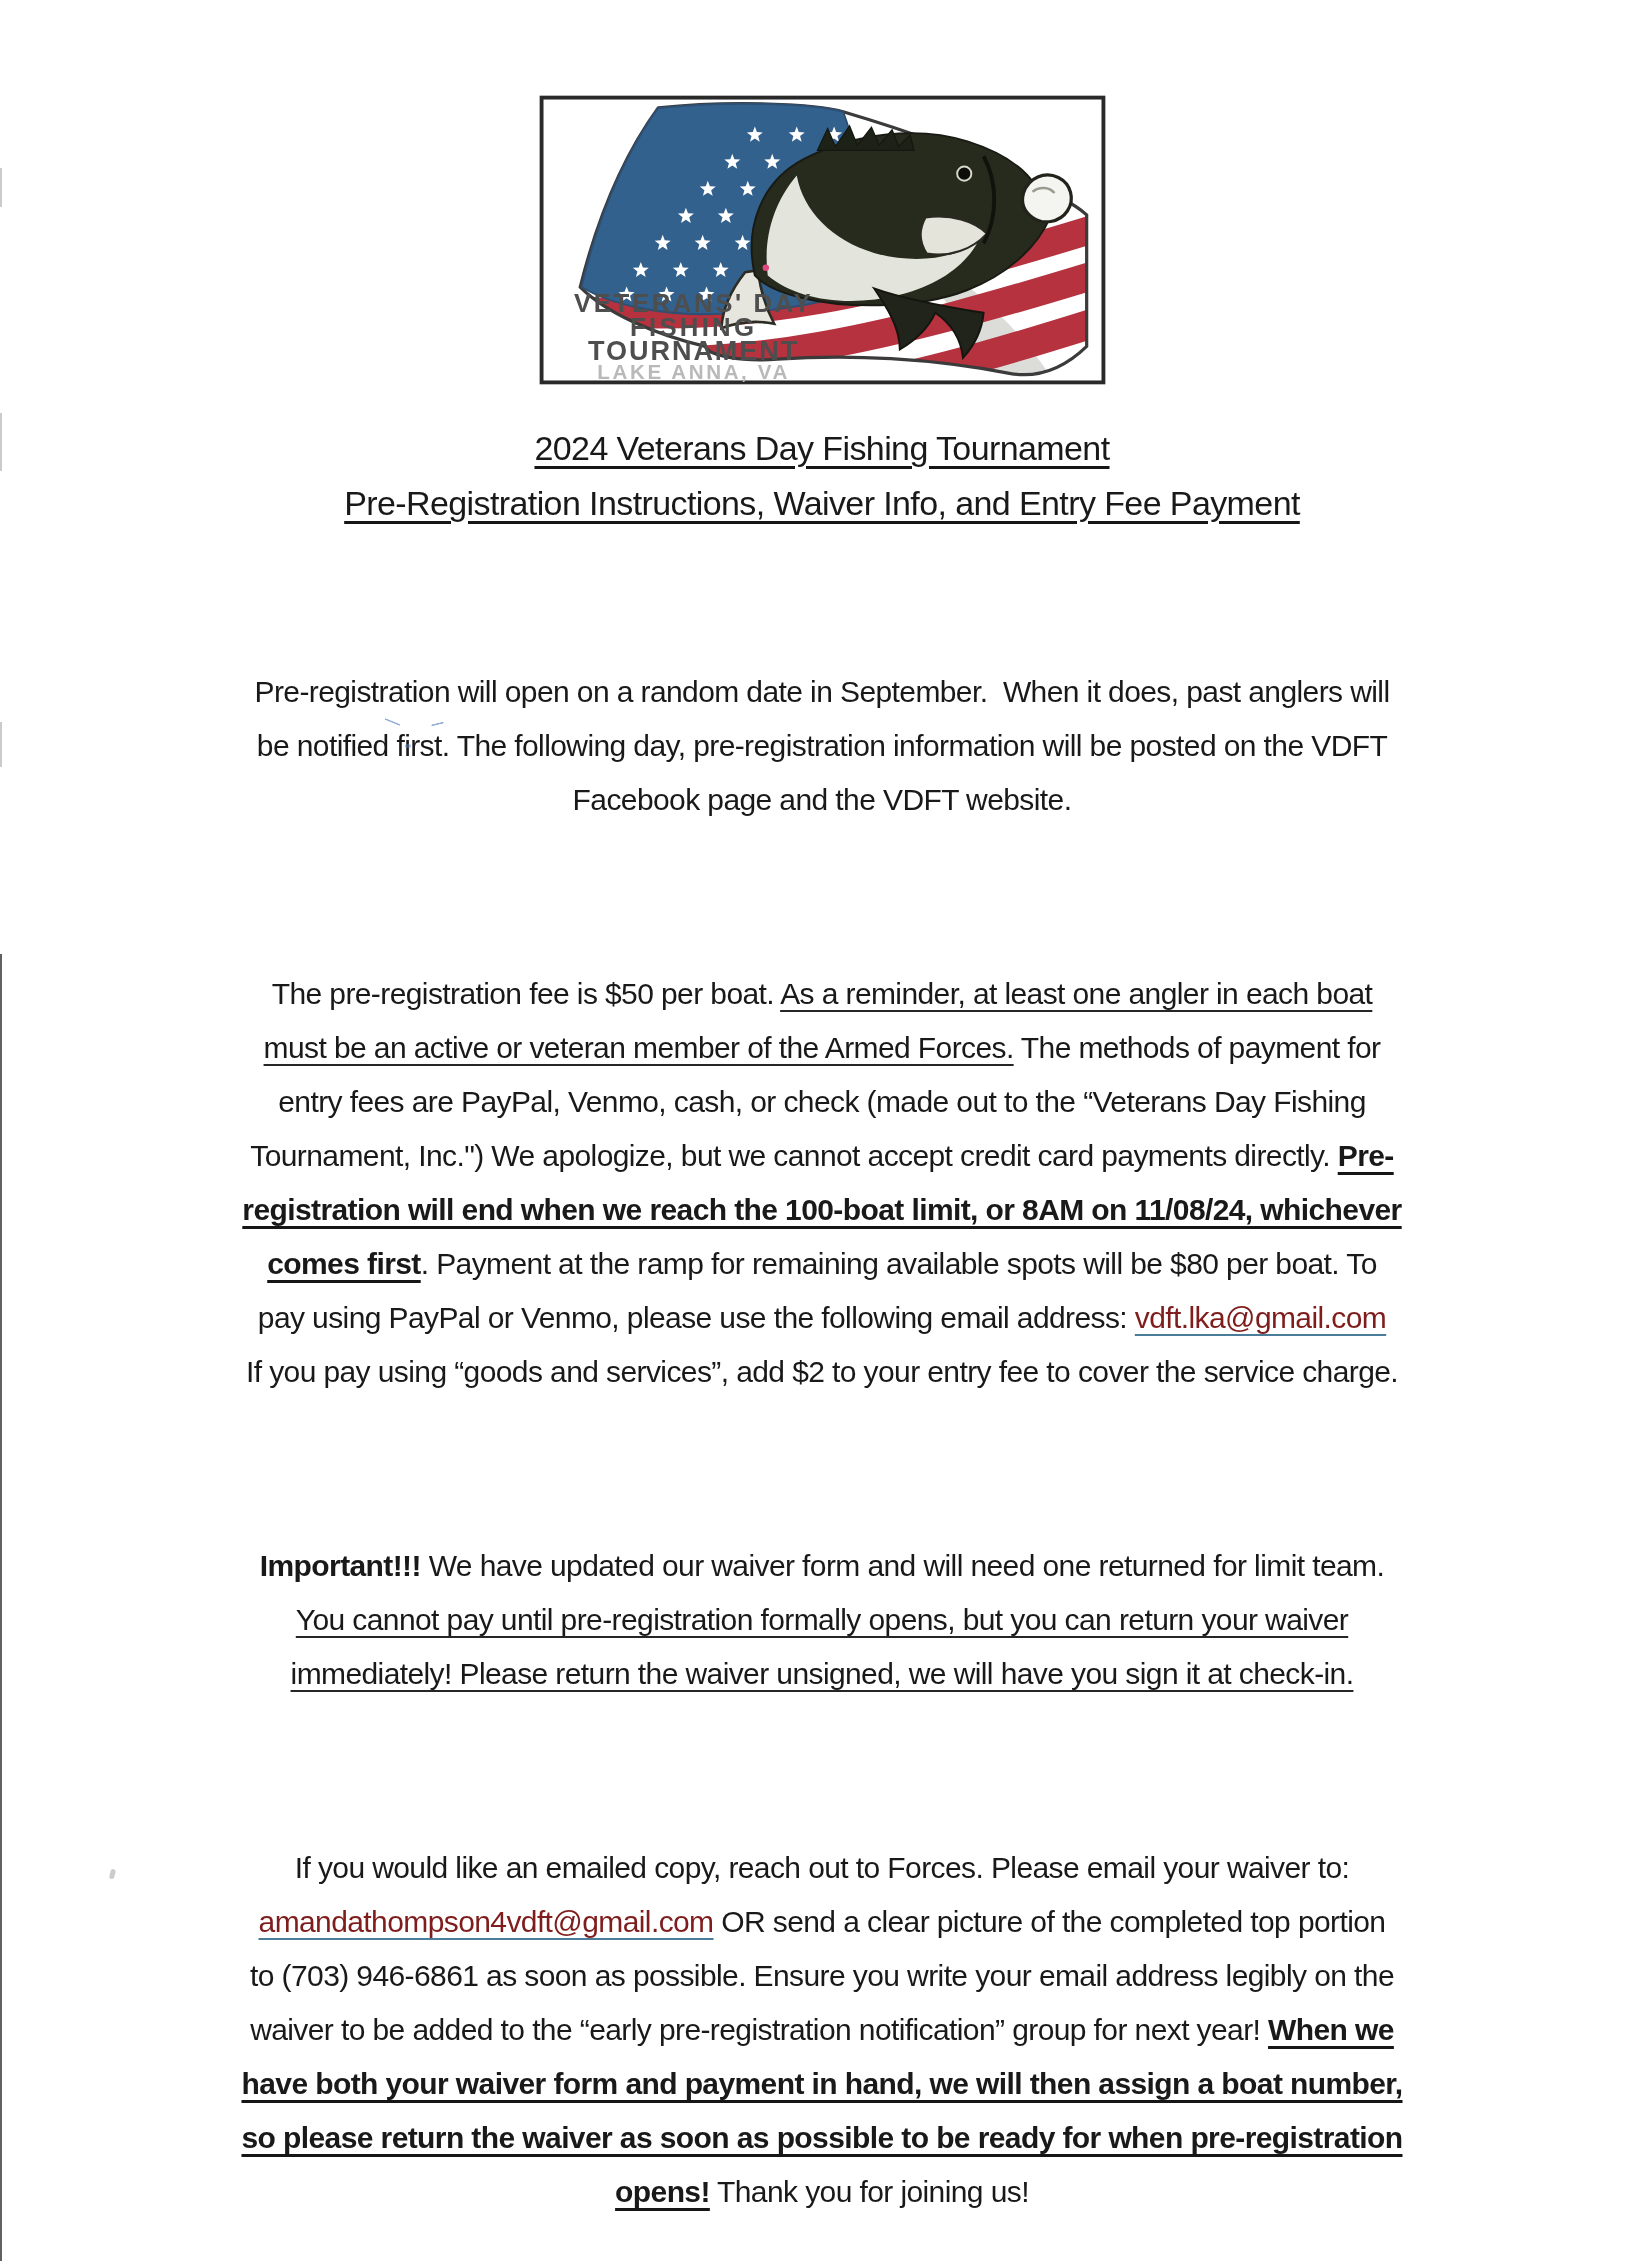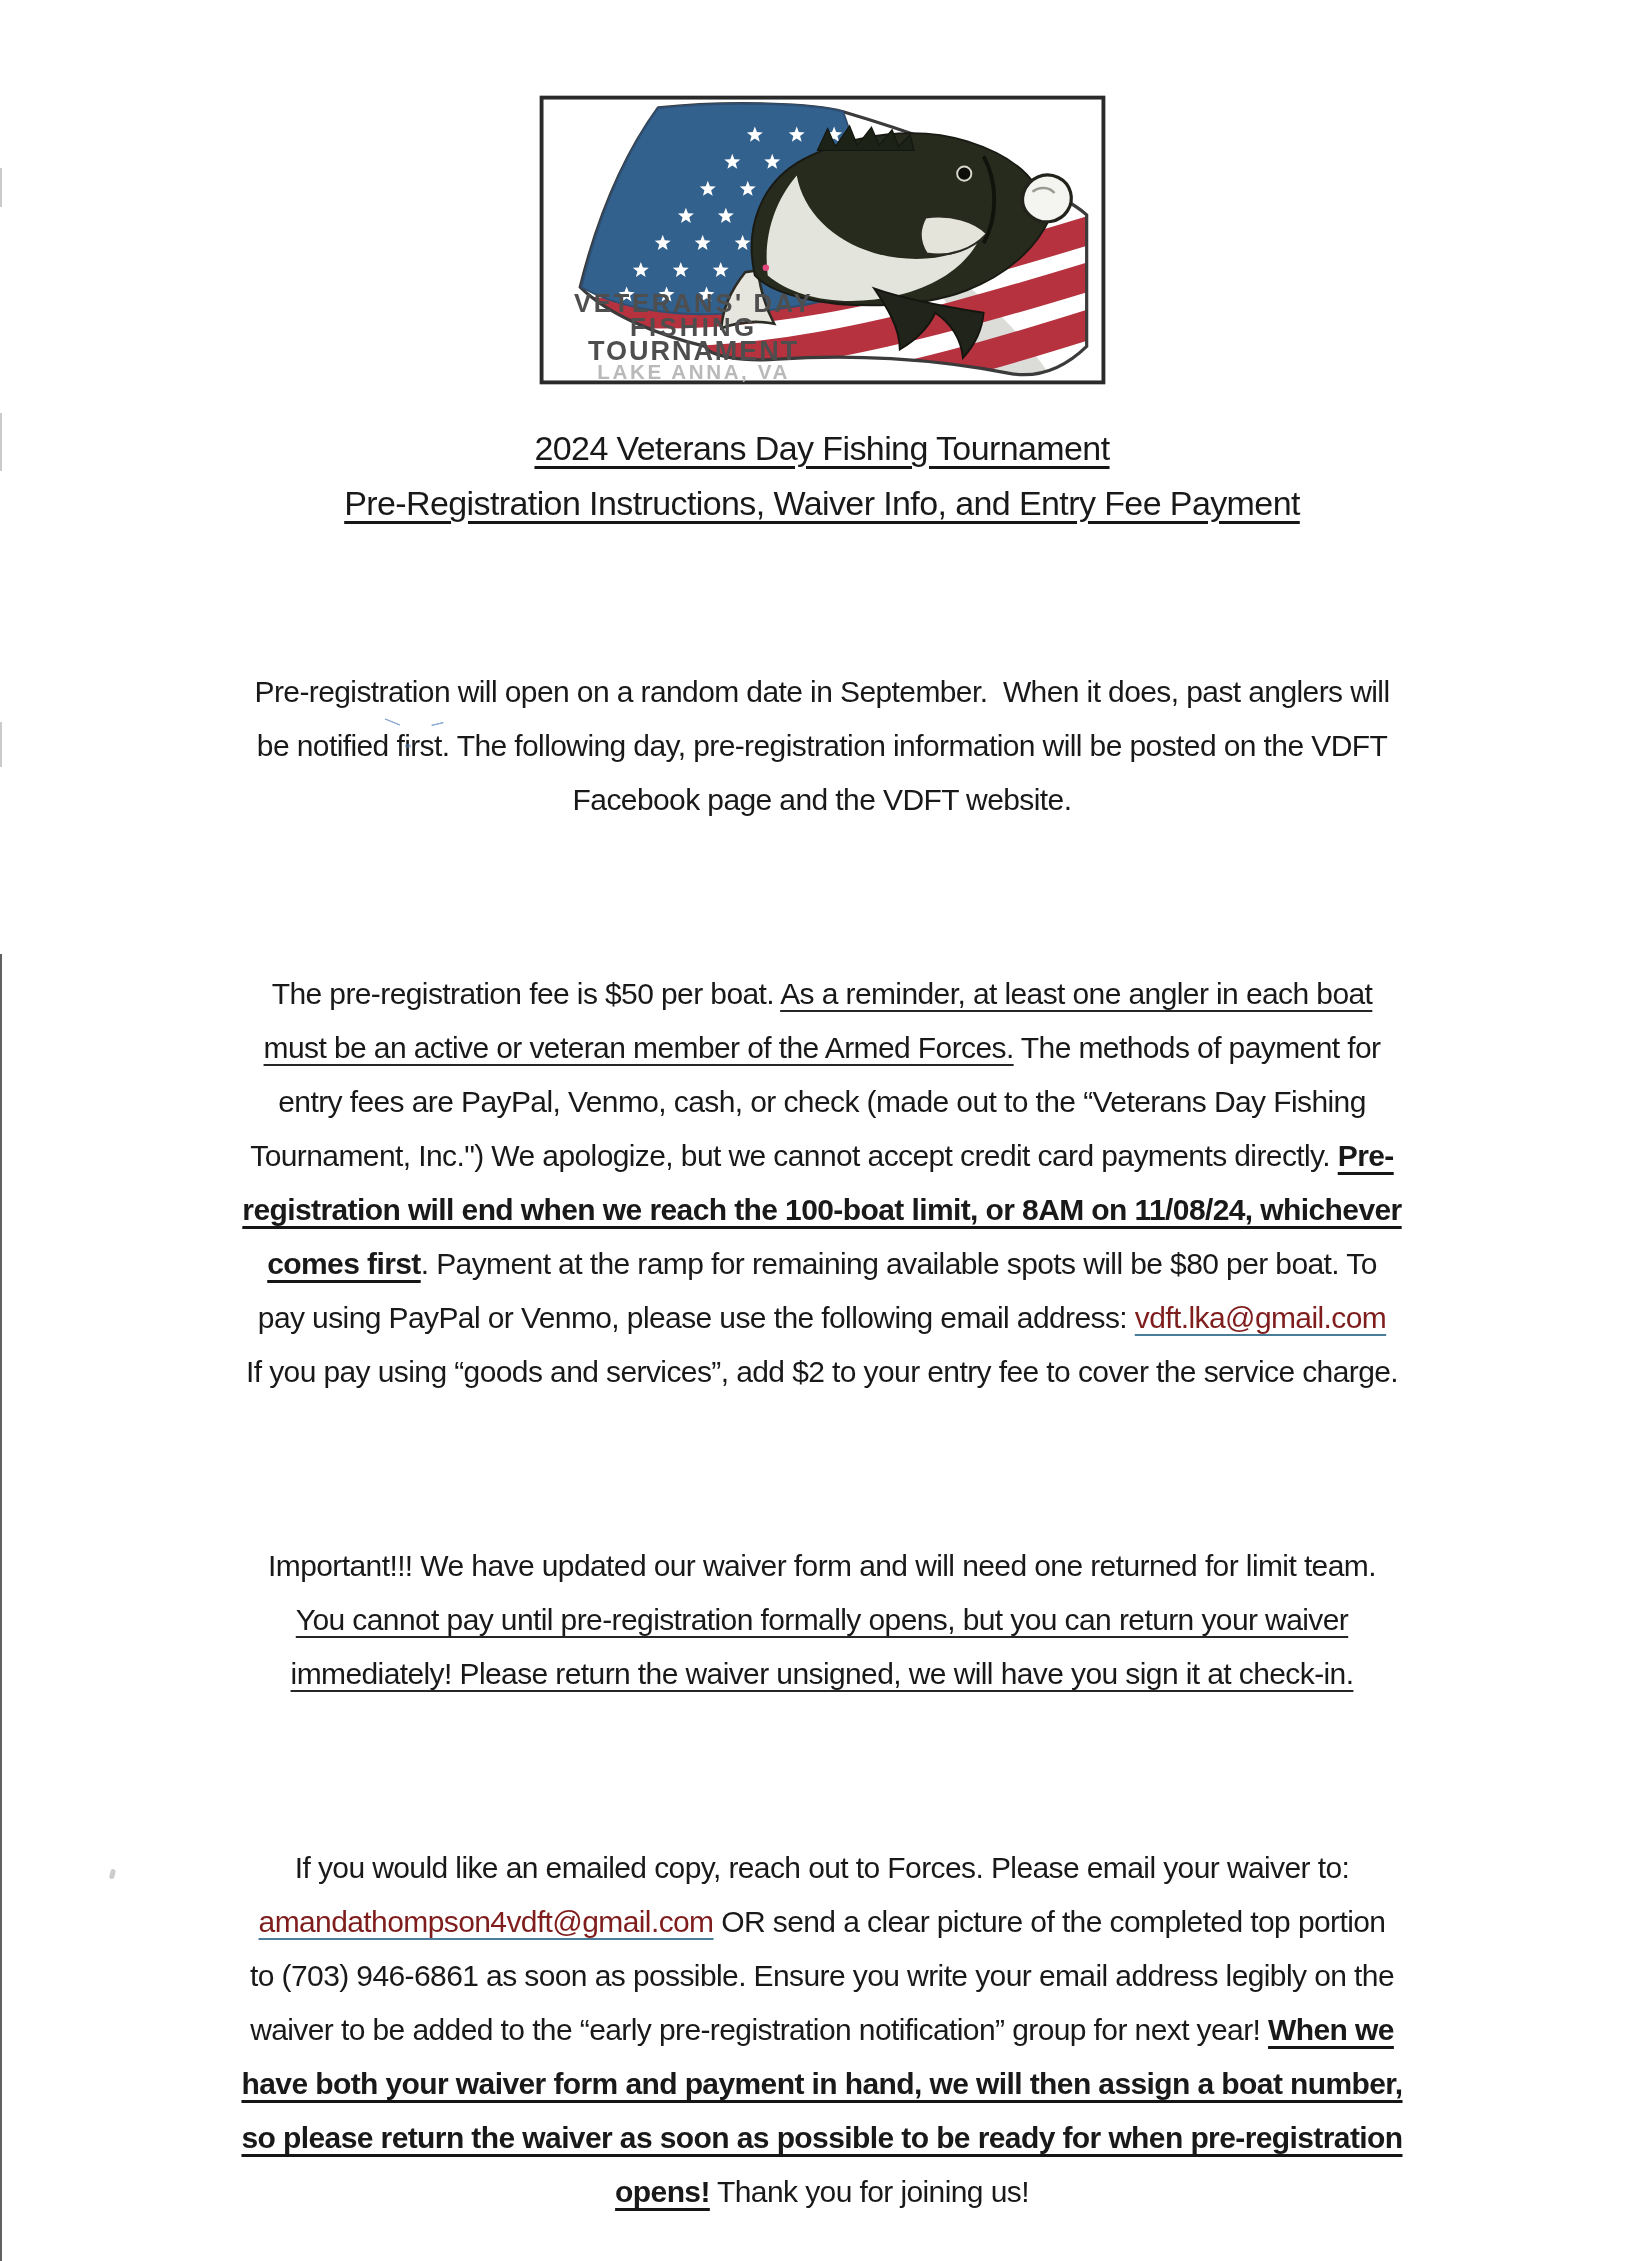--- a/index.html
+++ b/index.html
@@ -28,21 +28,21 @@
   .content{
     width:1483px; margin:26px auto 0 auto;
     font-size:30px; line-height:54px;
     letter-spacing:-0.6px;
     text-align:center;
     white-space:pre-wrap;
   }
   .content p{ margin:0 0 32px 0;text-align:center; }
   .content p:last-child{ margin-bottom:0; }
   .seg{ }
-  .b{ font-weight:400; }
+  .b{ font-weight:700; }
   .u{
     text-decoration:underline;
     text-decoration-thickness:1.9px;
     text-underline-offset:5.8px;
     text-decoration-color:#262626;
   }
   .bu{
     font-weight:700;
     text-decoration:underline;
     text-decoration-thickness:2.6px;

